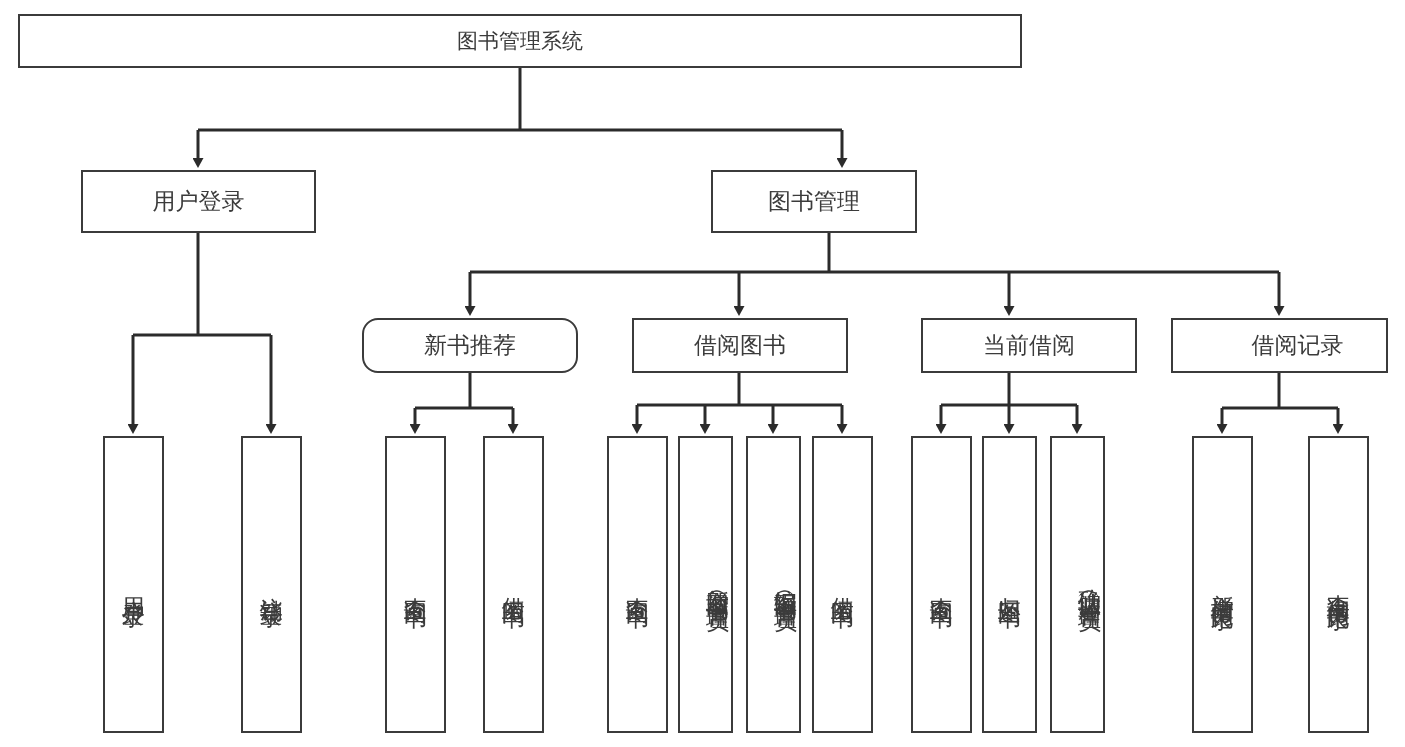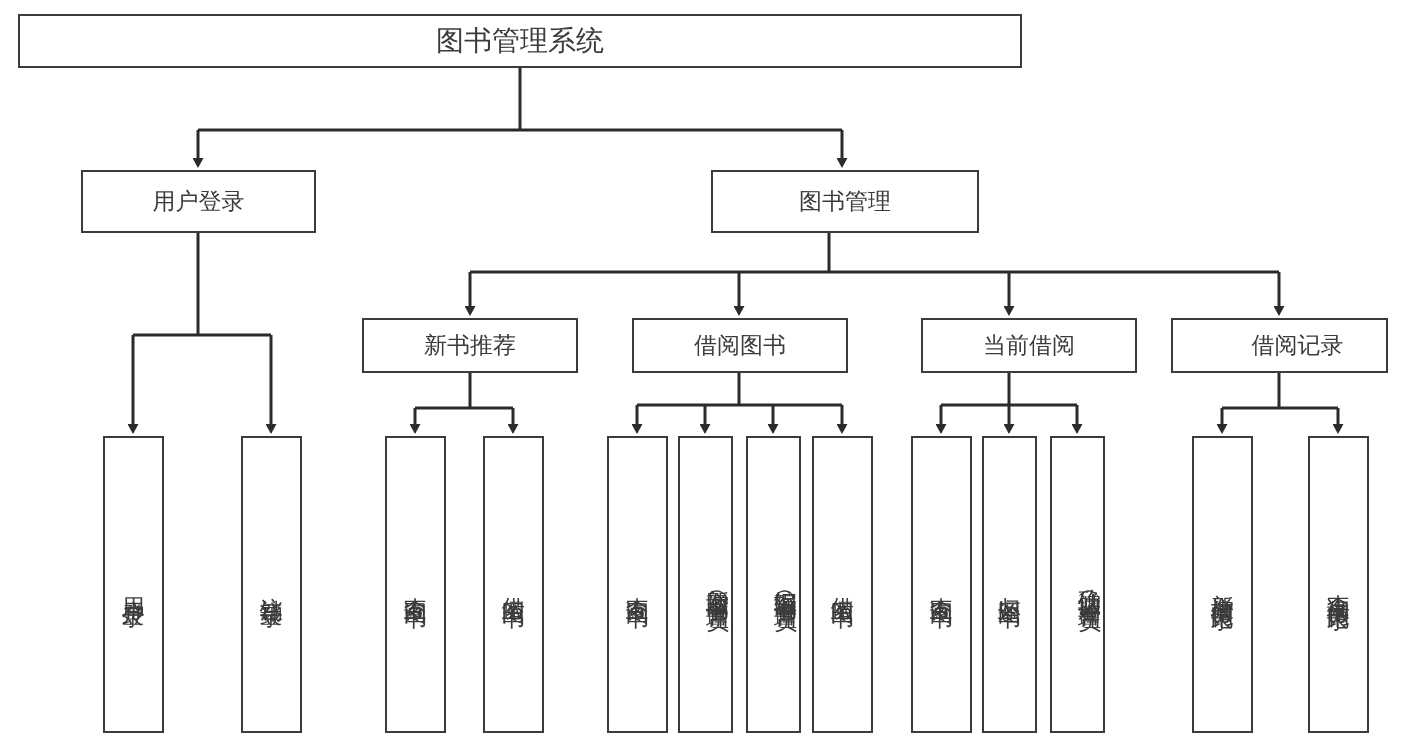--- a/index.html
+++ b/index.html
@@ -33,21 +33,21 @@
     display: flex;
     align-items: center;
     justify-content: center;
     text-align: center;
     line-height: 1.15;
   }
   .node.h {
     font-size: 23px;
   }
   .node.root {
-    font-size: 28px;
+    font-size: 21px;
   }
   .node.v {
     font-size: 23px;
     writing-mode: vertical-rl;
     text-orientation: upright;
     letter-spacing: 3px;
     padding: 10px 0;
     align-items: flex-start;
     justify-content: center;
   }
@@ -117,25 +117,25 @@
     </g>
   </svg>
 
   <div class="node root" style="left:18px; top:14px; width:1004px; height:54px;">
     <span>图书管理系统</span>
   </div>
 
   <div class="node h" style="left:81px; top:170px; width:235px; height:63px;">
     <span>用户登录</span>
   </div>
-  <div class="node h" style="left:711px; top:170px; width:268px; height:63px;">
+  <div class="node h" style="left:711px; top:170px; width:206px; height:63px;">
     <span>图书管理</span>
   </div>
 
-  <div class="node h" style="left:362px; top:318px; width:216px; height:55px;">
+  <div class="node h" style="left:362px; top:318px; width:216px; height:55px;border-radius:16px;">
     <span>新书推荐</span>
   </div>
   <div class="node h" style="left:632px; top:318px; width:216px; height:55px;">
     <span>借阅图书</span>
   </div>
   <div class="node h" style="left:901px; top:318px; width:216px; height:55px;margin-left:20px;">
     <span>当前借阅</span>
   </div>
   <div class="node h" style="left:1171px; top:318px; width:217px; height:55px;padding-left:36px;">
     <span>借阅记录</span>

